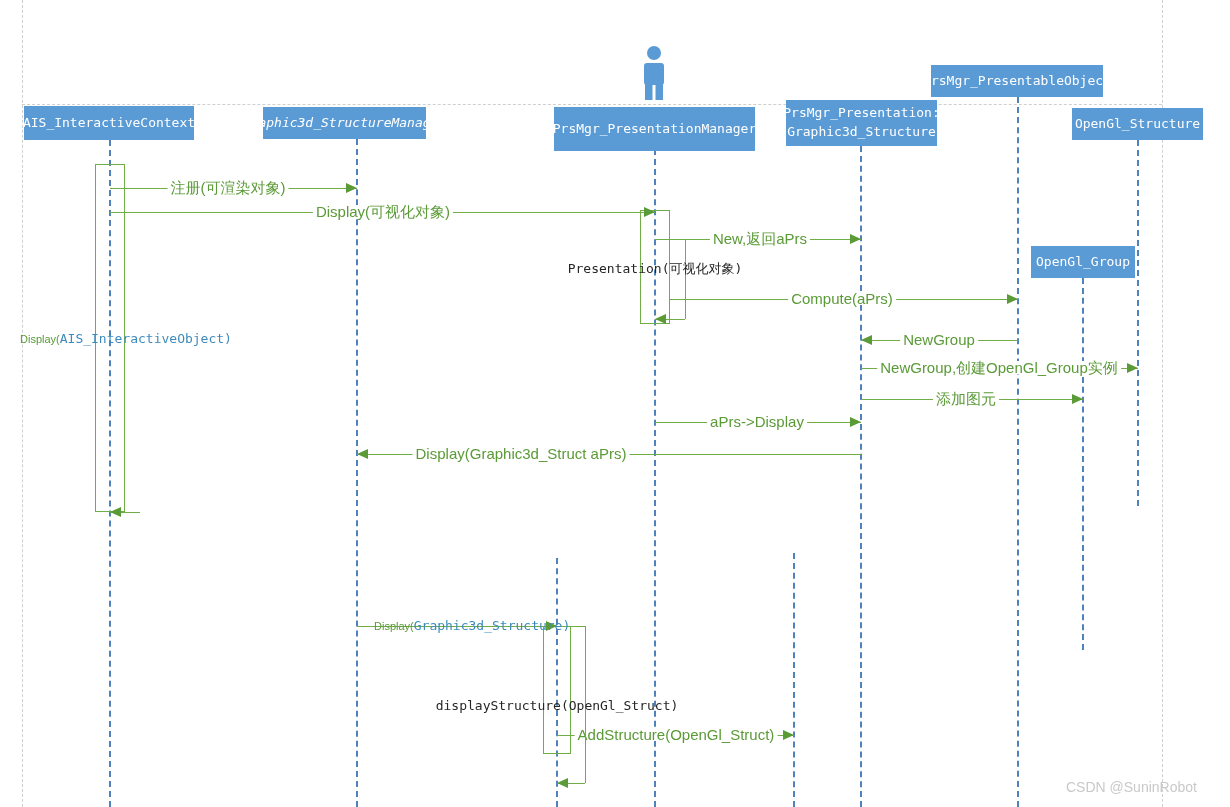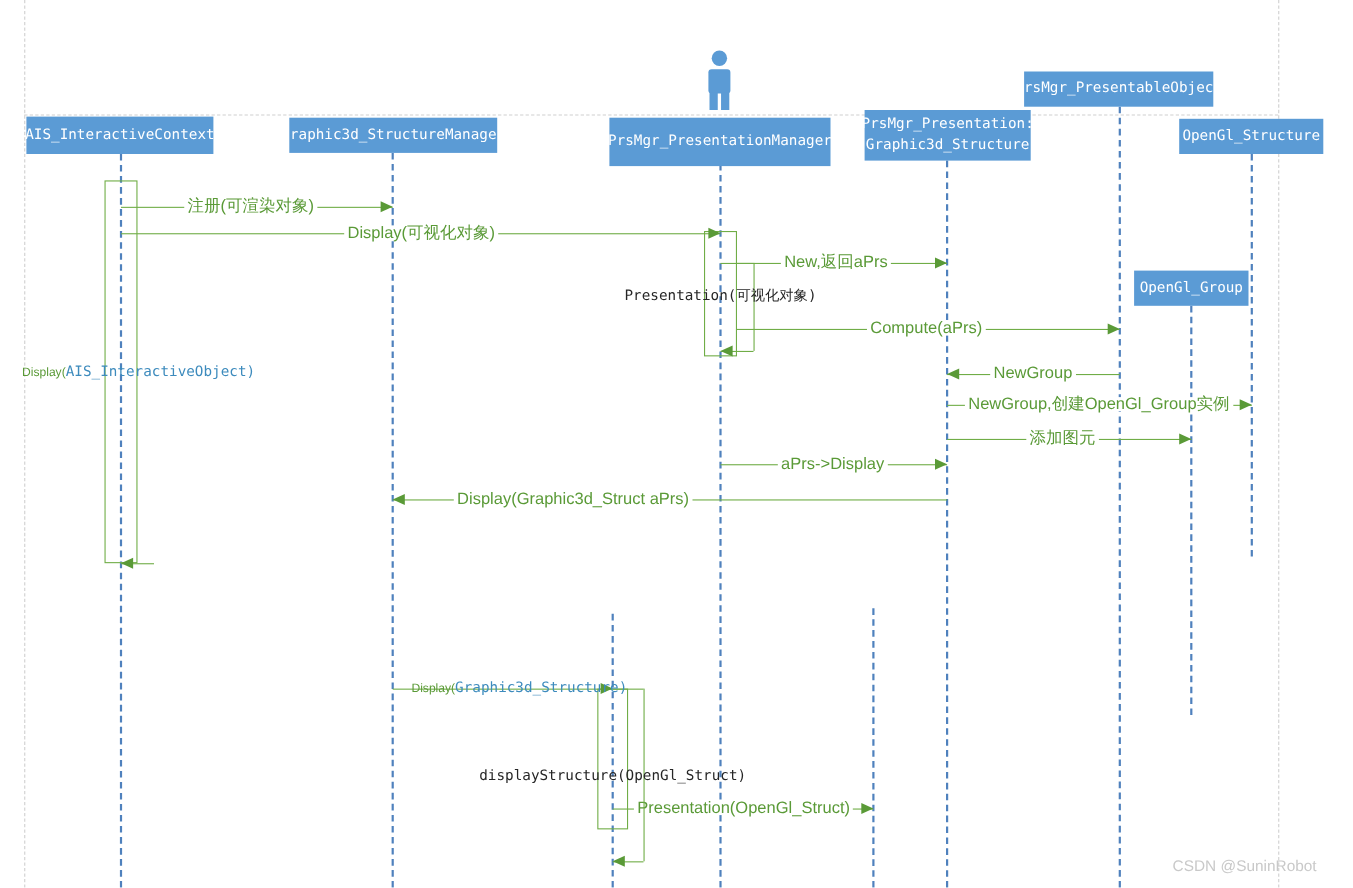--- a/index.html
+++ b/index.html
@@ -153,21 +153,21 @@
     <div class="lifeline" style="left: 1082px; top: 278px; height: 372px;"></div>
     <div class="lifeline" style="left: 556px; top: 558px; height: 249px;"></div>
     <div class="lifeline" style="left: 793px; top: 553px; height: 254px;"></div>
     <div class="actor" style="left: 636px; top: 45px; width: 36px; height: 56px;"><svg width="36" height="56" viewBox="0 0 36 56" xmlns="http://www.w3.org/2000/svg">
         <circle cx="18" cy="8" r="7" fill="#5b9bd5"></circle>
         <rect x="8" y="18" width="20" height="22" rx="3" fill="#5b9bd5"></rect>
         <rect x="9" y="39" width="7.5" height="16" fill="#5b9bd5"></rect>
         <rect x="19.5" y="39" width="7.5" height="16" fill="#5b9bd5"></rect>
       </svg></div>
     <div class="participant" style="left: 24px; top: 106px; width: 170px; height: 34px;">AIS_InteractiveContext</div>
-    <div class="participant" style="left: 263px; top: 107px; width: 189px; height: 32px;">Graphic3d_StructureManager</div>
+    <div class="participant" style="left: 263px; top: 107px; width: 163px; height: 32px; font-style: italic;">Graphic3d_StructureManager</div>
     <div class="participant" style="left: 554px; top: 107px; width: 201px; height: 44px;">PrsMgr_PresentationManager</div>
     <div class="participant" style="left: 786px; top: 100px; width: 151px; height: 46px;">PrsMgr_Presentation:
 Graphic3d_Structure</div>
     <div class="participant" style="left: 1072px; top: 108px; width: 131px; height: 32px;">OpenGl_Structure</div>
     <div class="participant" style="left: 931px; top: 65px; width: 172px; height: 32px;">PrsMgr_PresentableObject</div>
     <div class="participant" style="left: 1031px; top: 246px; width: 104px; height: 32px;">OpenGl_Group</div>
     <div class="activation" style="left: 95px; top: 164px; width: 30px; height: 348px;"></div>
     <div class="activation" style="left: 640px; top: 210px; width: 30px; height: 114px;"></div>
     <div class="activation" style="left: 543px; top: 626px; width: 28px; height: 128px;"></div>
     <div class="msg-line" style="left: 110px; top: 188px; width: 247px;"></div>
@@ -192,21 +192,21 @@
     <div class="arrowhead right" style="left: 1072px; top: 394px;"></div>
     <div class="msg-label" style="left: 966px; top: 392px;">添加图元</div>
     <div class="msg-line" style="left: 655px; top: 422px; width: 206px;"></div>
     <div class="arrowhead right" style="left: 850px; top: 417px;"></div>
     <div class="msg-label" style="left: 757px; top: 415px;">aPrs-&gt;Display</div>
     <div class="msg-line" style="left: 357px; top: 454px; width: 504px;"></div>
     <div class="arrowhead left" style="left: 357px; top: 449px;"></div>
     <div class="msg-label" style="left: 521px; top: 447px;">Display(Graphic3d_Struct aPrs)</div>
     <div class="msg-line" style="left: 557px; top: 735px; width: 237px;"></div>
     <div class="arrowhead right" style="left: 783px; top: 730px;"></div>
-    <div class="msg-label" style="left: 676px; top: 728px;">Presentation(OpenGl_Struct)</div>
+    <div class="msg-label" style="left: 676px; top: 728px;">AddStructure(OpenGl_Struct)</div>
     <div class="msg-line" style="left: 655px; top: 239px; width: 30px;"></div>
     <div class="actbar-v" style="left: 685px; top: 239px; height: 80px;"></div>
     <div class="msg-line" style="left: 655px; top: 319px; width: 30px;"></div>
     <div class="arrowhead left" style="left: 655px; top: 314px;"></div>
     <div class="note-label" style="left: 655px; top: 260px;">Presentation(可视化对象)</div>
     <div class="msg-line" style="left: 557px; top: 626px; width: 28px;"></div>
     <div class="actbar-v" style="left: 585px; top: 626px; height: 157px;"></div>
     <div class="msg-line" style="left: 557px; top: 783px; width: 28px;"></div>
     <div class="arrowhead left" style="left: 557px; top: 778px;"></div>
     <div class="note-label" style="left: 557px; top: 698px;">displayStructure(OpenGl_Struct)</div>

